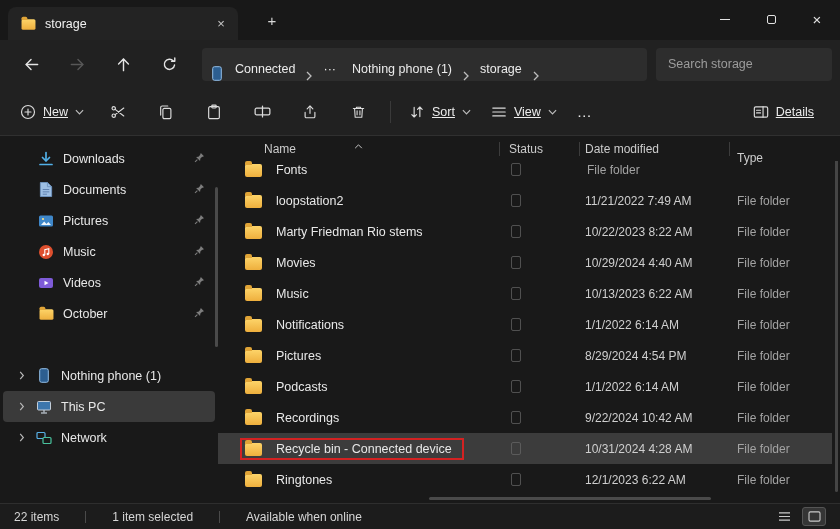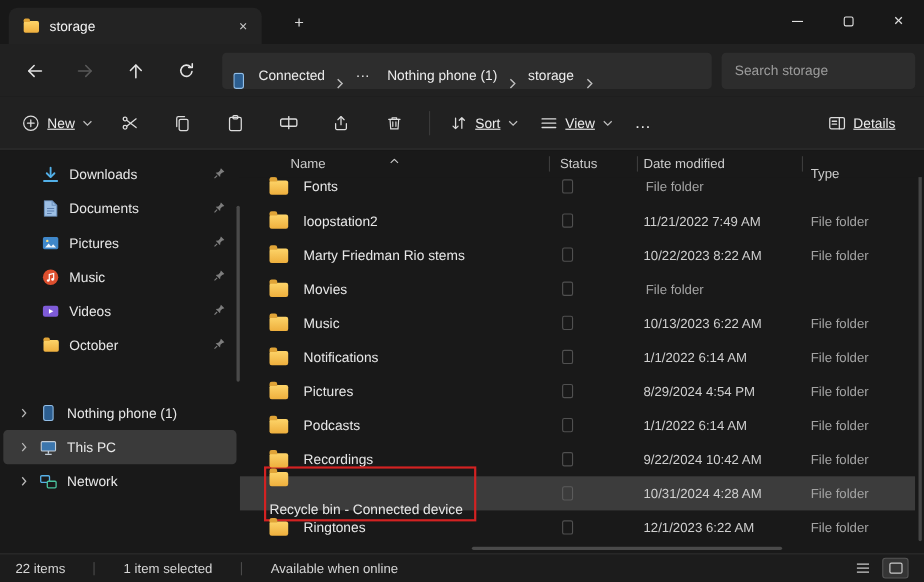--- a/index.html
+++ b/index.html
@@ -86,21 +86,21 @@
   .hsep { position:absolute; top:5px; width:1px; height:14px; background:#3c3c3c; }
   .sortcaret { position:absolute; left:136px; top:1px; }
   svg.crt path { fill:none; stroke:#c6c6c6; stroke-width:1.2; }
 
   .rows { position:absolute; top:17px; left:0; right:8px; overflow:hidden; z-index:1; }
   .row { height:31px; display:flex; align-items:center; }
   .row.selected { background:#3c3c3c; }
   .cname { width:281px; padding-left:22px; display:flex; align-items:center; }
   .nwrap { display:inline-flex; align-items:flex-start; gap:14px; padding:2px 10px 2px 3px;
            border:2px solid transparent; }
-  .nwrap.annotated { border-color:#d32222;flex-direction:column; }
+  .nwrap.annotated { border-color:#d32222; }
   .cstatus { width:80px; padding-left:12px; }
   .statusic { display:block; width:10px; height:13px; border:1px solid #686868; border-radius:2px; opacity:.7; }
   .cdate { width:150px; padding-left:6px; font-size:12px; color:#cfcfcf; }
   .ctype { flex:1; padding-left:8px; font-size:12px; color:#a3a3a3; }
 
   .vscroll { position:absolute; right:2px; top:3px; width:3px; height:352px; background:#454545; border-radius:2px; }
   .hscroll { position:absolute; left:211px; bottom:3px; width:282px; height:3px; background:#4a4a4a; border-radius:2px; }
 
   
   .statusbar { position:absolute; left:0; right:0; bottom:0; height:26px; background:#1c1c1c;
@@ -463,20 +463,21 @@
       <div class="row">
         <div class="cname">
             <span class="nwrap">
               <span class="ficon"></span>
               <span>Movies</span>
             </span>
           </div>
         <div class="cstatus">
             <span class="statusic"></span>
           </div>
+        <div class="cdate">10/29/2024 4:40 AM</div>
         <div class="ctype">File folder</div>
       </div>
       <div class="row">
         <div class="cname">
             <span class="nwrap">
               <span class="ficon"></span>
               <span>Music</span>
             </span>
           </div>
         <div class="cstatus">

